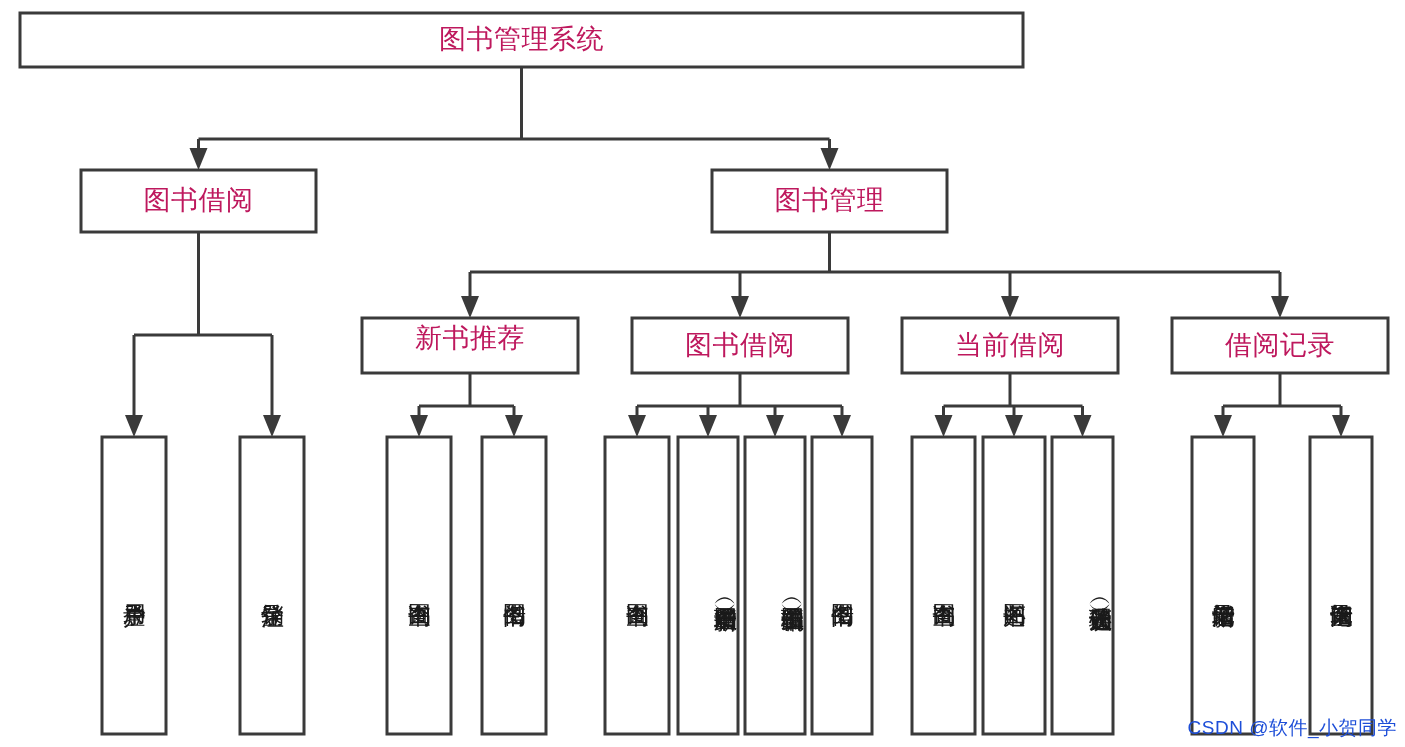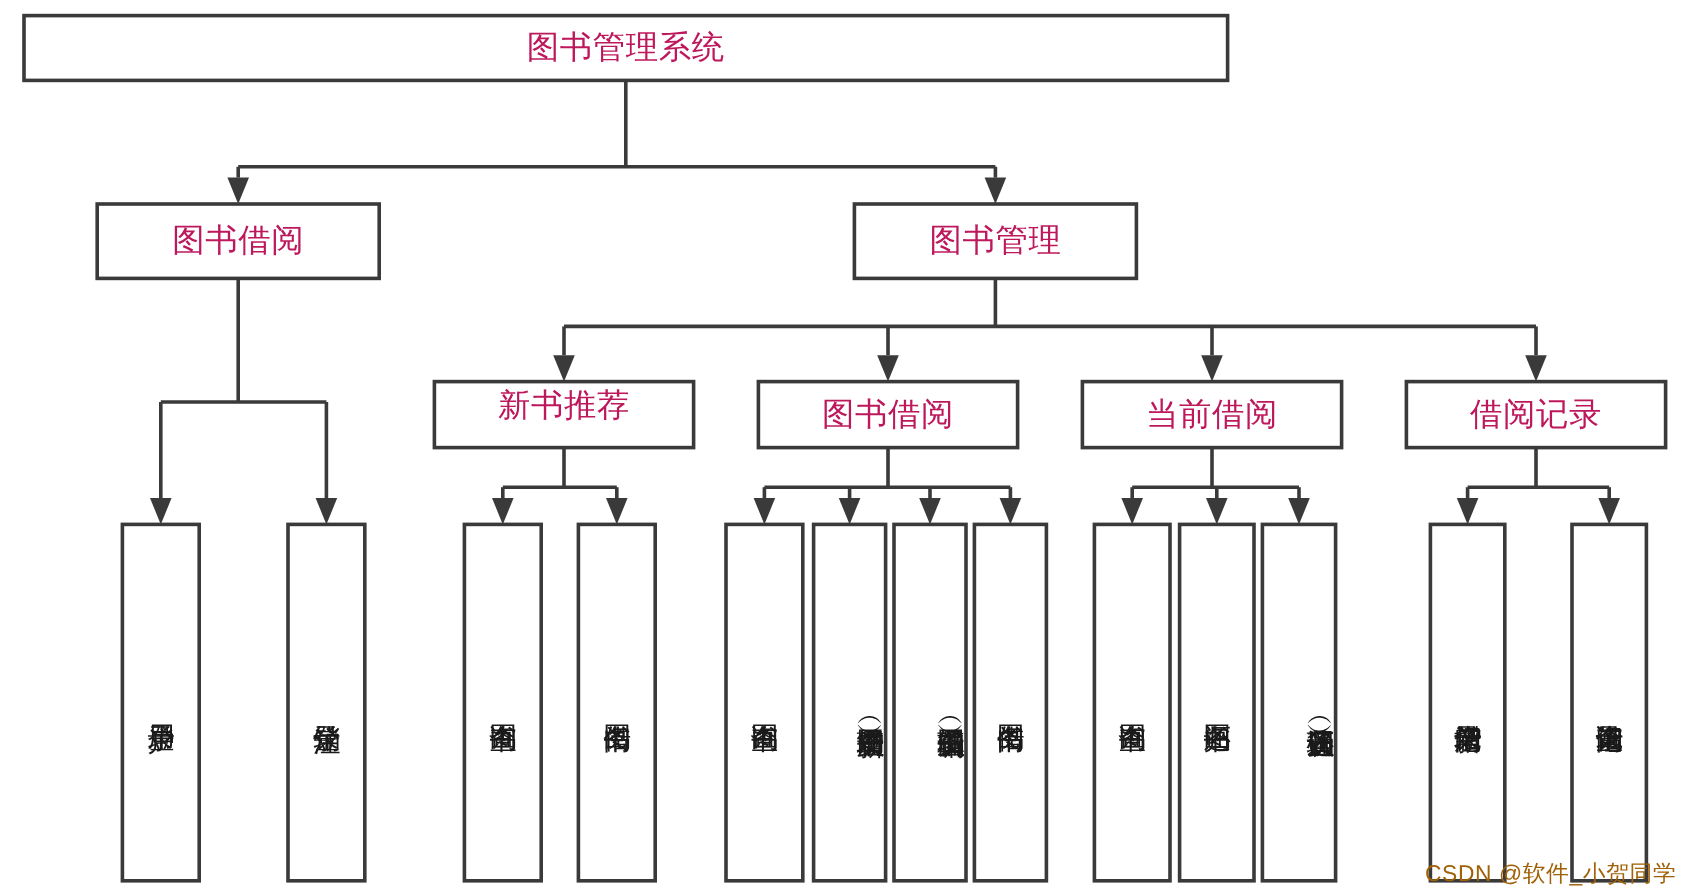--- a/index.html
+++ b/index.html
@@ -65,21 +65,21 @@
     white-space: nowrap;
     pointer-events: none;
   }
   .node-label-v.center { justify-content: center; }
   .node-label-v.top { justify-content: flex-start; padding-top: 4px; }
   .watermark {
     position: absolute;
     right: 8px;
     bottom: 6px;
     font-size: 19px;
-    color: #a16207;
+    color: #1d4ed8;
     letter-spacing: 0.5px;
     white-space: nowrap;
   }
 </style>
 </head>
 <body>
 
 <div id="diagram-root">
 
   <svg class="canvas" viewBox="0 0 1405 747">

